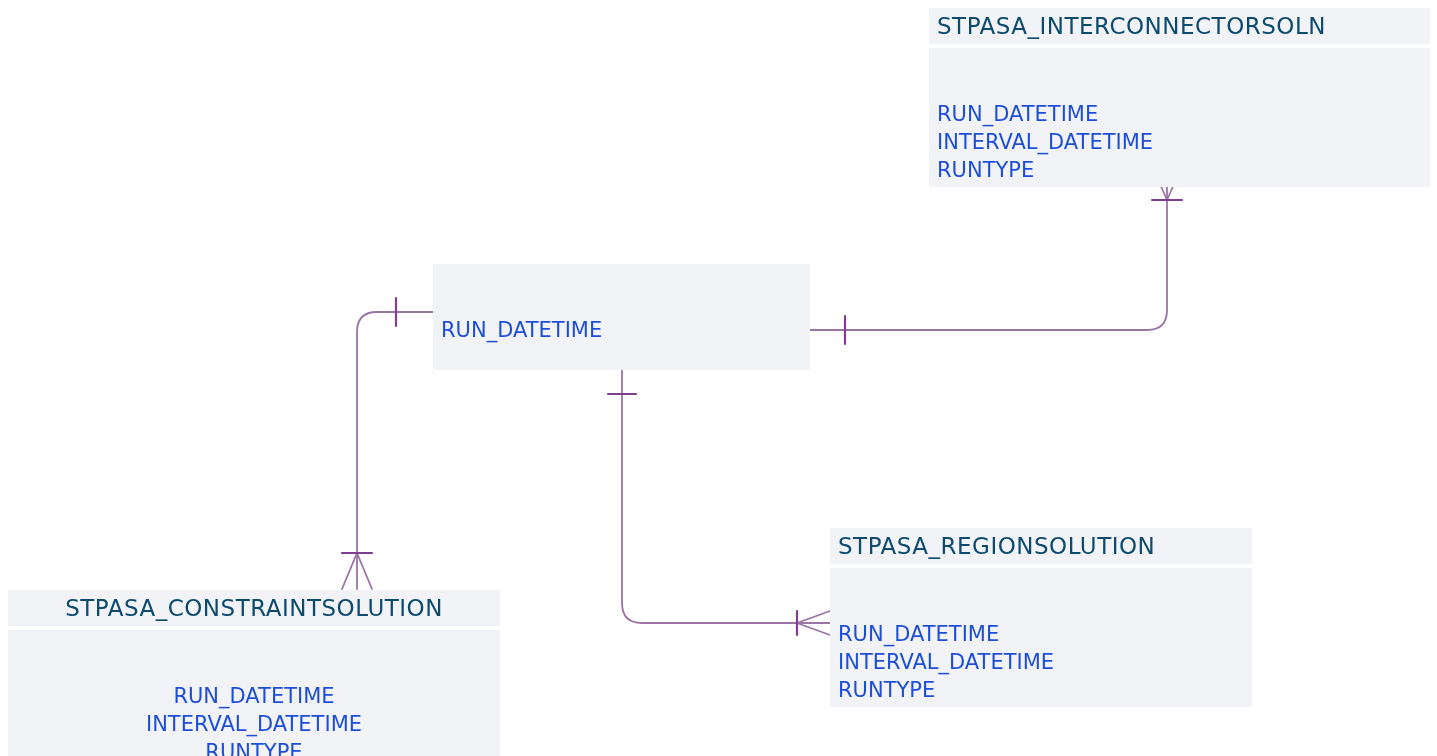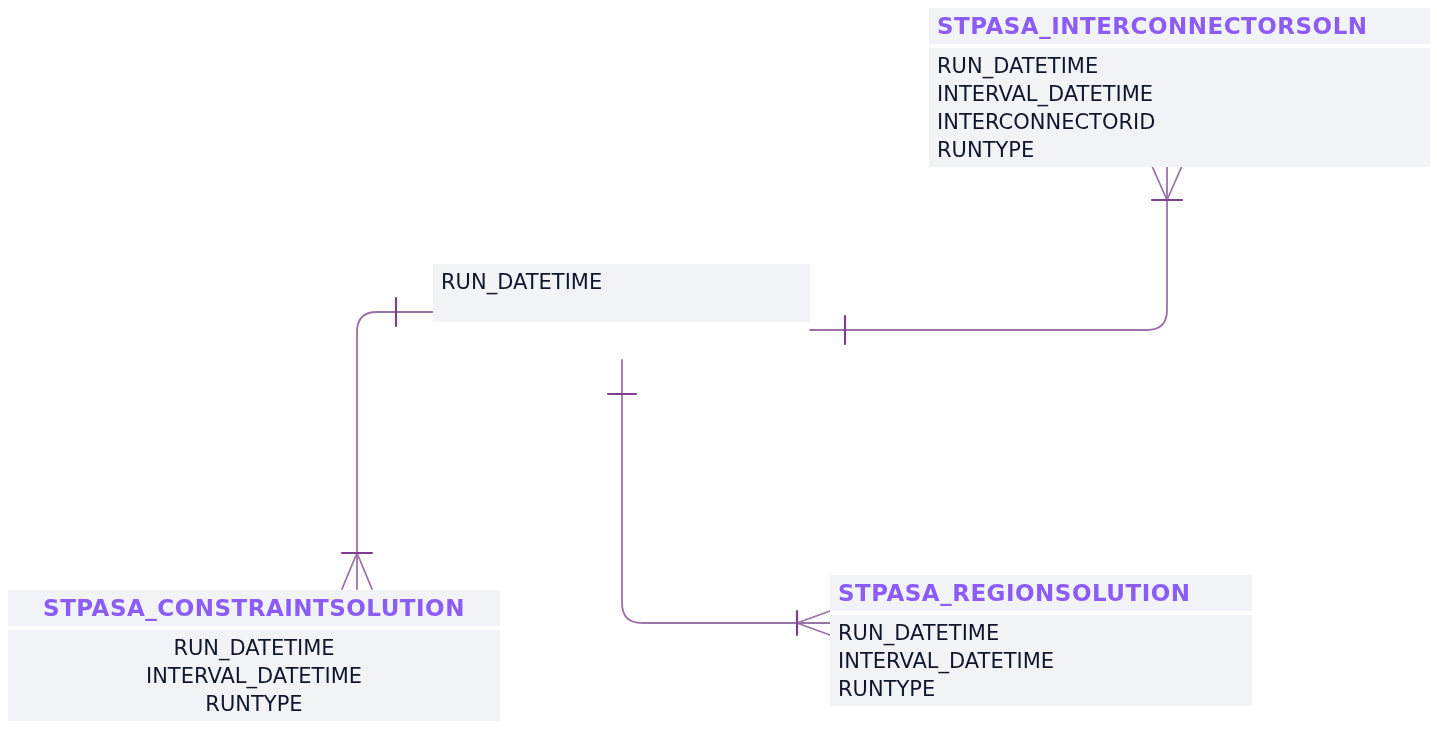--- a/index.html
+++ b/index.html
@@ -15,42 +15,43 @@
     position: absolute;
     left: 0; top: 0;
     width: 1437px; height: 756px;
   }
   .entity {
     position: absolute;
     background: #f2f3f7;
     color: #000000;
   }
   .entity-title {
-    font-weight: bold;
+    font-weight: normal;
     font-size: 23px;
     line-height: 27px;
     letter-spacing: 0.5px;
     padding: 5px 8px 4px 8px;
     border-bottom: 4px solid #ffffff;
     white-space: nowrap;
-    color: #8b5cf6;
+    color: #0c4a6e;
   }
   .entity-fields {
     padding: 4px 8px 3px 8px;
     font-size: 21px;
     line-height: 28px;
-    color: #0f172a;
+    color: #1d4ed8;
+    margin-top: 48px;
   }
   .field { white-space: nowrap; }
 
   #ent-case          { left: 433px; top: 264px; width: 377px; }
   #ent-case .entity-fields { padding-bottom: 26px; }
   #ent-interconnector{ left: 929px; top: 8px;   width: 501px; }
   #ent-constraint    { left: 8px;   top: 590px; width: 492px; text-align: center; }
-  #ent-region        { left: 830px; top: 575px; width: 422px; }
+  #ent-region        { left: 830px; top: 528px; width: 422px; }
 </style>
 </head>
 <body>
 
 <div class="canvas">
 
   <svg class="rels" viewBox="0 0 1437 756">
 
     <g fill="none" stroke-width="1.8" stroke-linecap="round" stroke="#9b74a6">
 
@@ -78,21 +79,20 @@
     <div class="entity-fields">
       <div class="field">RUN_DATETIME</div>
     </div>
   </div>
 
   <div class="entity" id="ent-interconnector">
     <div class="entity-title">STPASA_INTERCONNECTORSOLN</div>
     <div class="entity-fields">
       <div class="field">RUN_DATETIME</div>
       <div class="field">INTERVAL_DATETIME</div>
-      <div class="field">INTERCONNECTORID</div>
       <div class="field">RUNTYPE</div>
     </div>
   </div>
 
   <div class="entity" id="ent-constraint">
     <div class="entity-title">STPASA_CONSTRAINTSOLUTION</div>
     <div class="entity-fields">
       <div class="field">RUN_DATETIME</div>
       <div class="field">INTERVAL_DATETIME</div>
       <div class="field">RUNTYPE</div>

